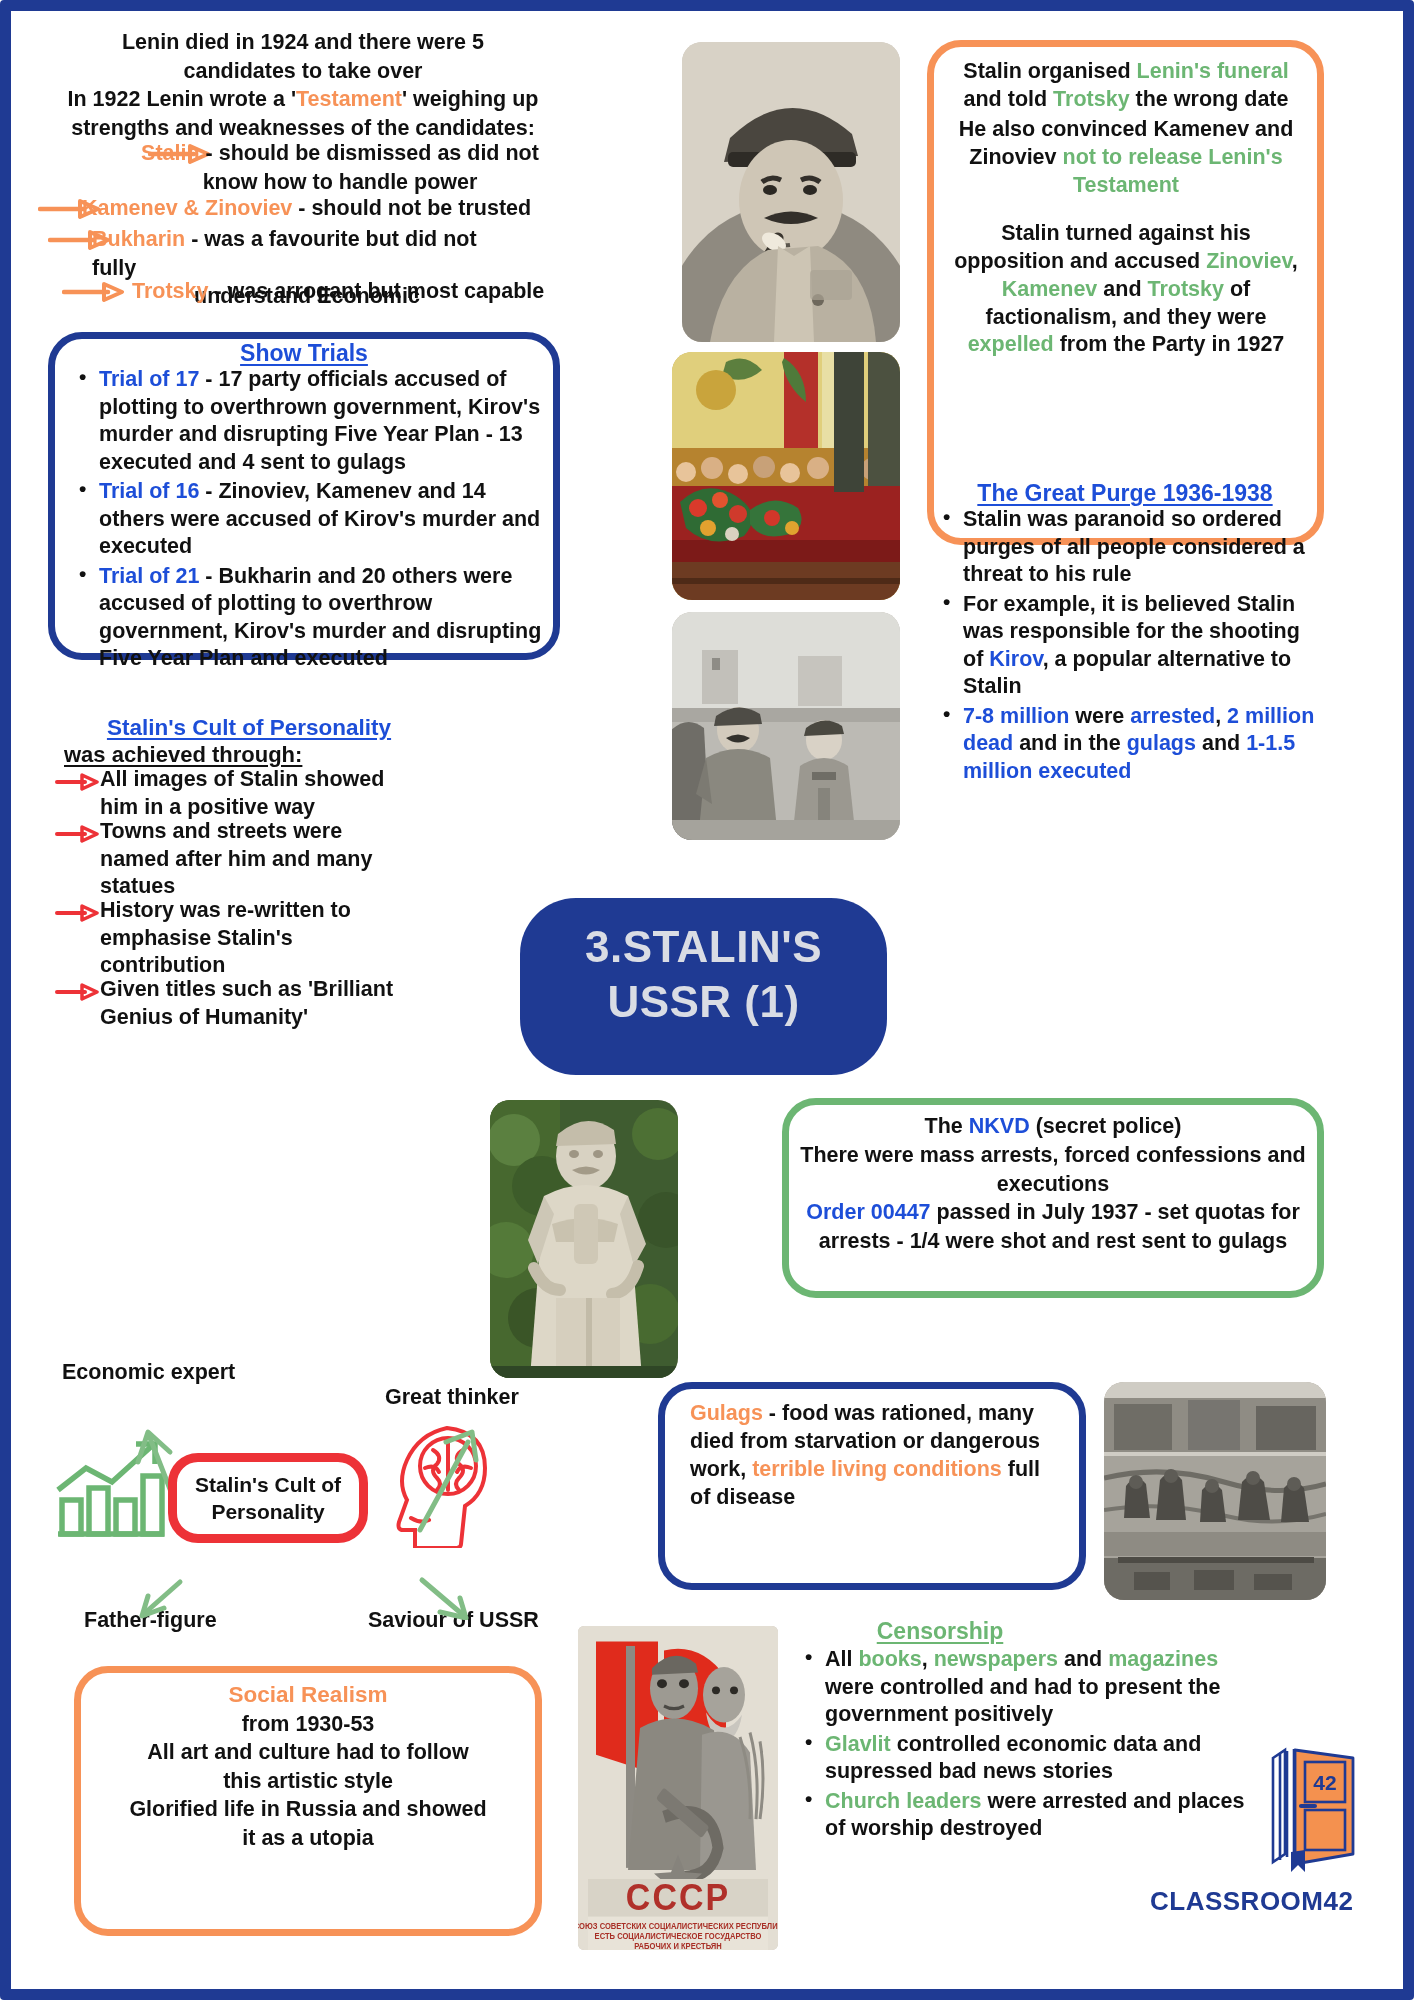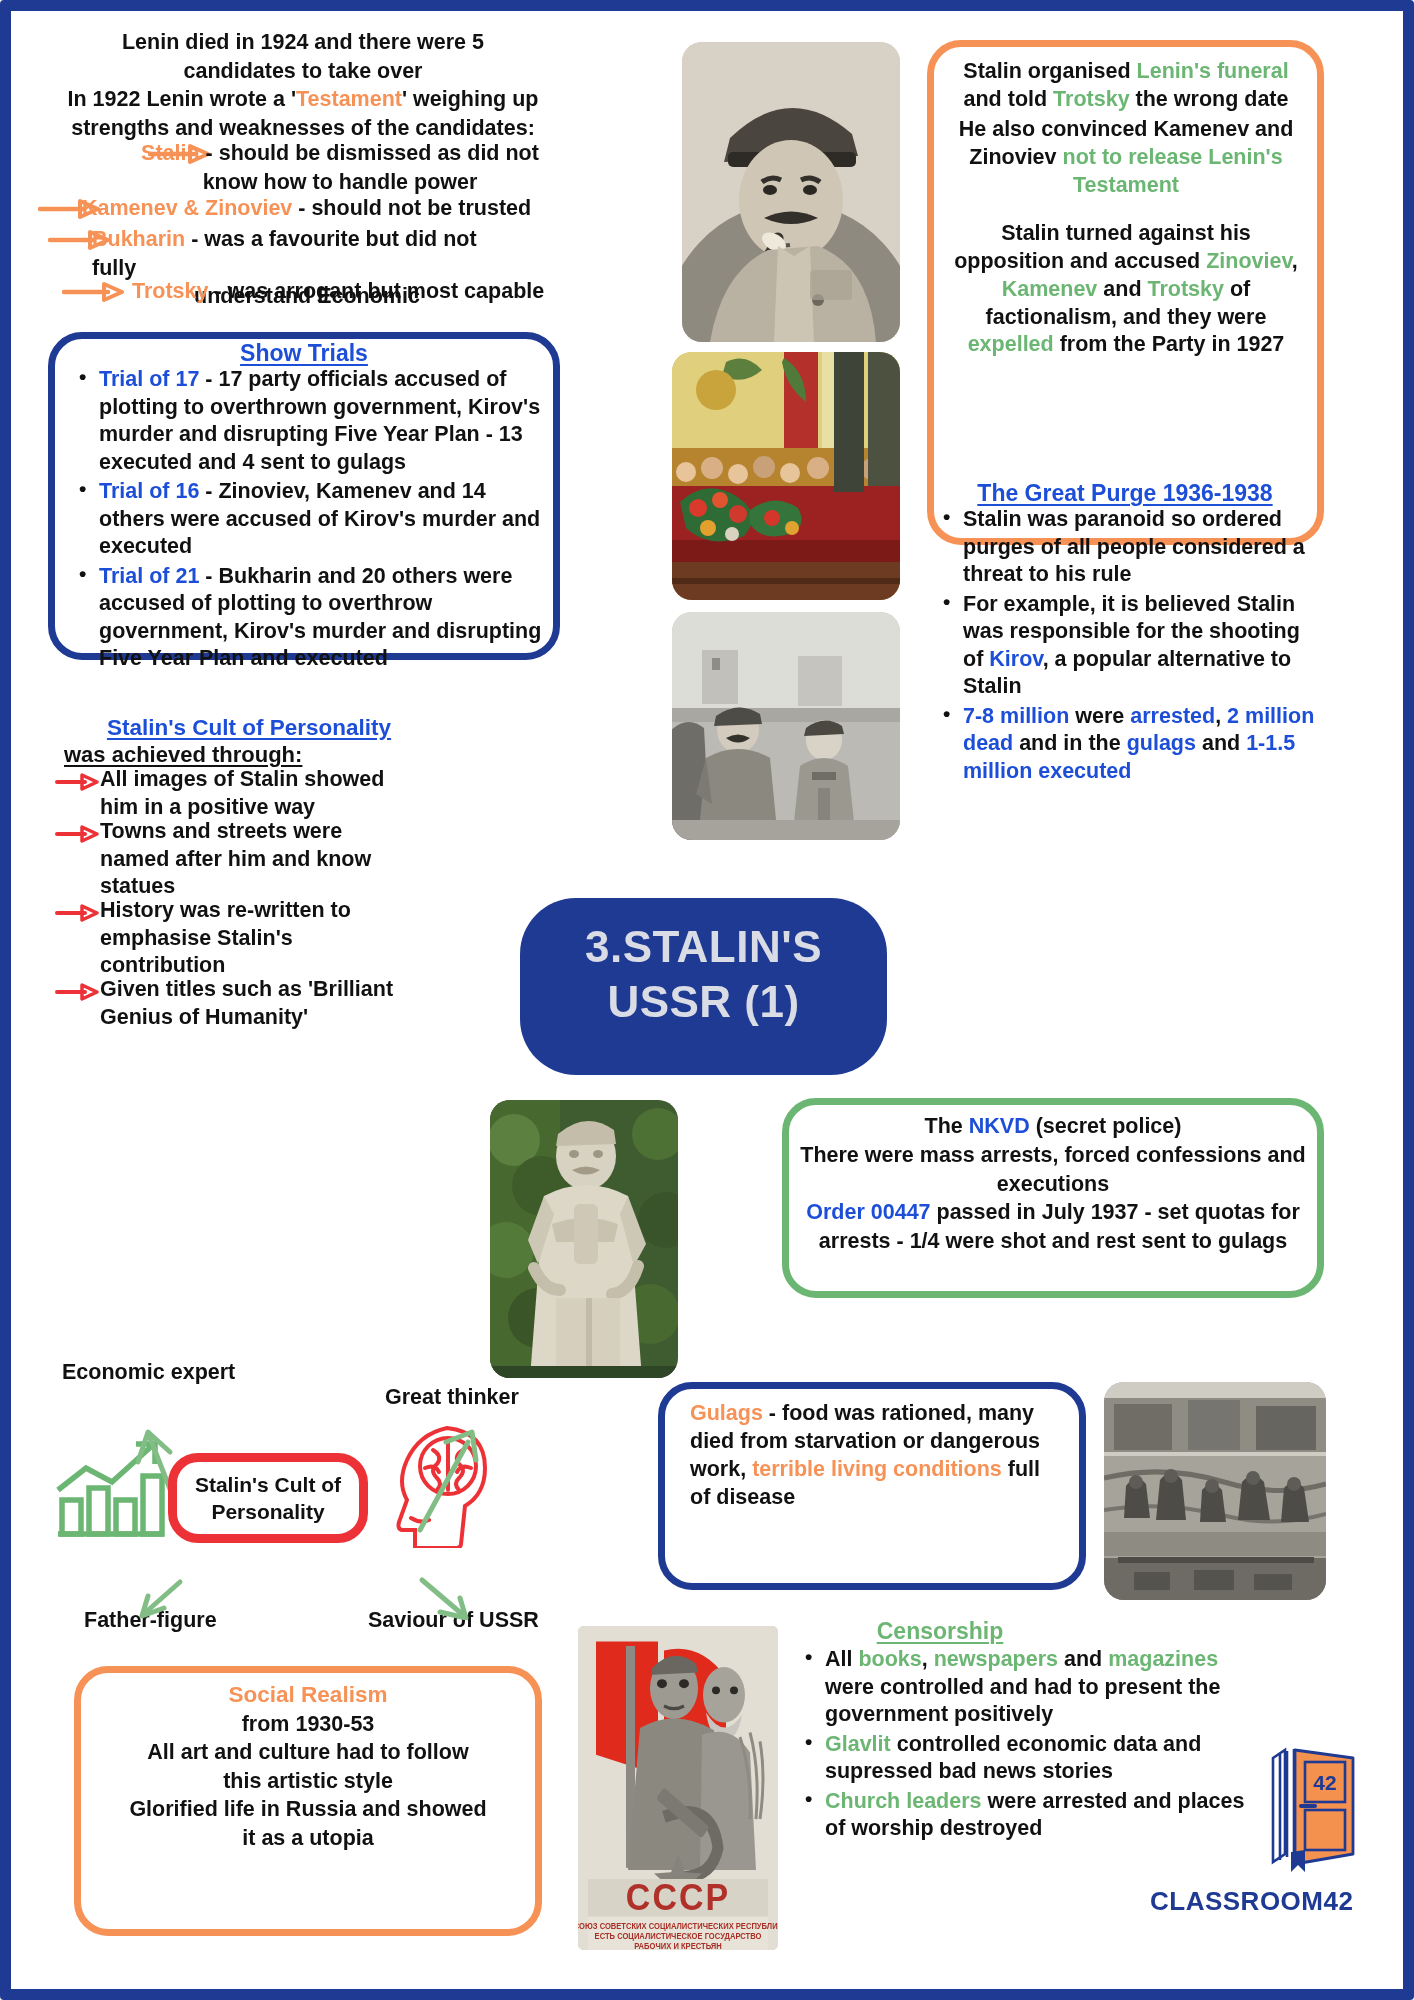--- a/index.html
+++ b/index.html
@@ -234,21 +234,21 @@
       </svg>
   </div>
   <div class="abs txt lft" style="left:100px; top:766px; width:300px; font-size:21.5px; line-height:1.28;">All images of Stalin showed him in a positive way</div>
 
   <div class="abs" style="left:55px; top:824px;">
     <svg width="44" height="20" viewBox="0 0 44 20">
         <path d="M2 10 H30" stroke="#ed3237" stroke-width="4" stroke-linecap="round" fill="none"></path>
         <path d="M27 3 L42 10 L27 17 Z" stroke="#ed3237" stroke-width="3.5" fill="none" stroke-linejoin="round"></path>
       </svg>
   </div>
-  <div class="abs txt lft" style="left:100px; top:818px; width:300px; font-size:21.5px; line-height:1.28;">Towns and streets were named after him and know statues</div>
+  <div class="abs txt lft" style="left:100px; top:818px; width:300px; font-size:21.5px; line-height:1.28;">Towns and streets were named after him and many statues</div>
 
   <div class="abs" style="left:55px; top:903px;">
     <svg width="44" height="20" viewBox="0 0 44 20">
         <path d="M2 10 H30" stroke="#ed3237" stroke-width="4" stroke-linecap="round" fill="none"></path>
         <path d="M27 3 L42 10 L27 17 Z" stroke="#ed3237" stroke-width="3.5" fill="none" stroke-linejoin="round"></path>
       </svg>
   </div>
   <div class="abs txt lft" style="left:100px; top:897px; width:300px; font-size:21.5px; line-height:1.28;">History was re-written to emphasise Stalin's contribution</div>
 
   <div class="abs" style="left:55px; top:982px;">

